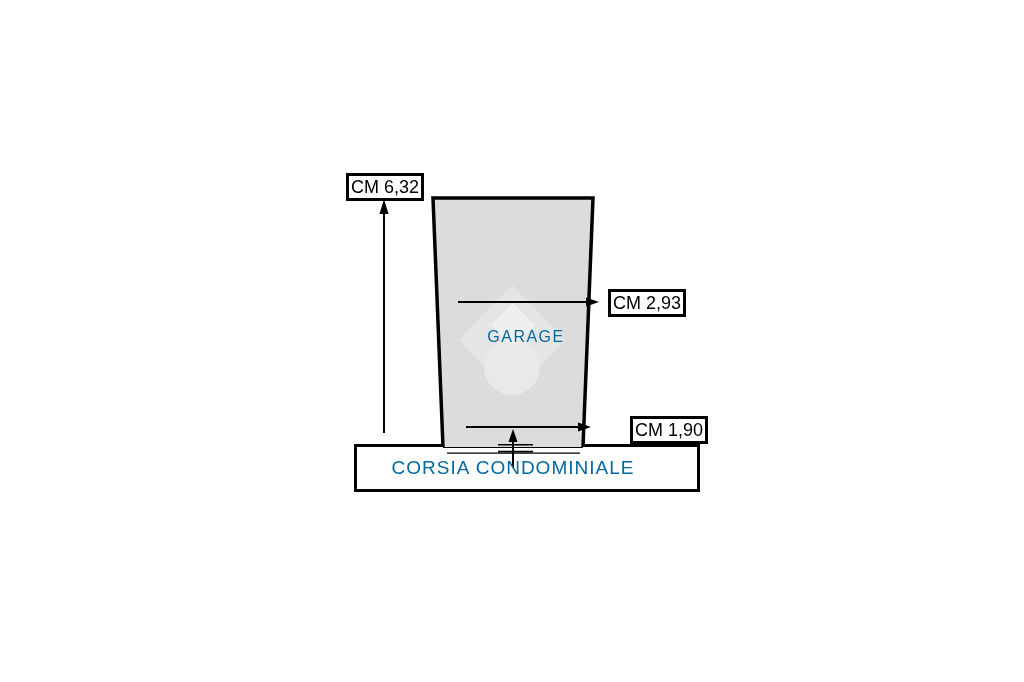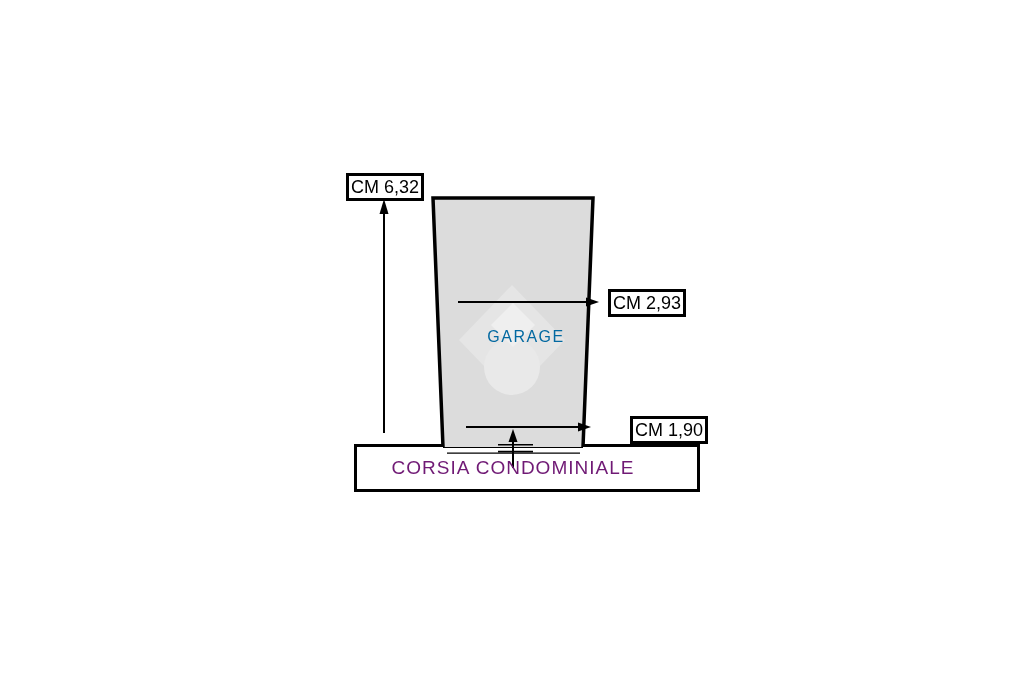--- a/index.html
+++ b/index.html
@@ -43,21 +43,21 @@
     position: absolute;
     left: 354px;
     top: 444px;
     width: 346px;
     height: 48px;
     display: flex;
     align-items: center;
     justify-content: center;
     font-size: 19px;
     letter-spacing: 1px;
-    color: #701a75;
+    color: #0369a1;
   }
   .corsia-label span {
     transform: translateX(-14px);
     white-space: nowrap;
   }
   #cm632-box { left: 346px; top: 173px; }
   #cm237-box { left: 608px; top: 289px; }
   #cm190-box { left: 586px; top: 416px; margin-left: 44px; }
 </style>
 </head>

